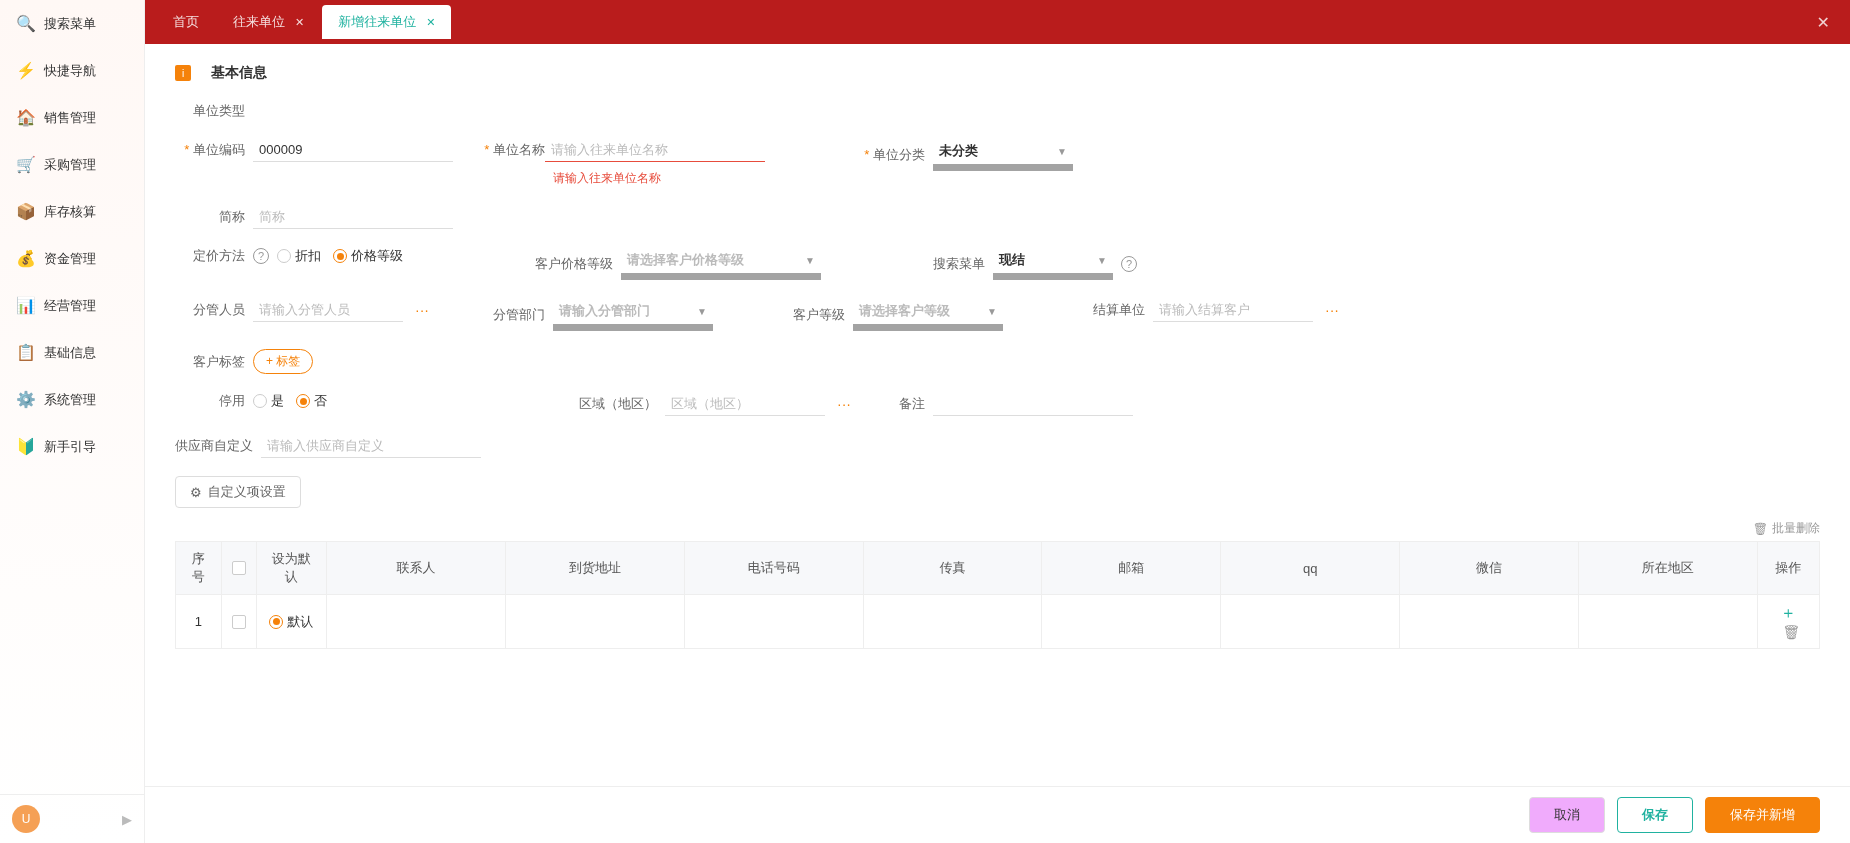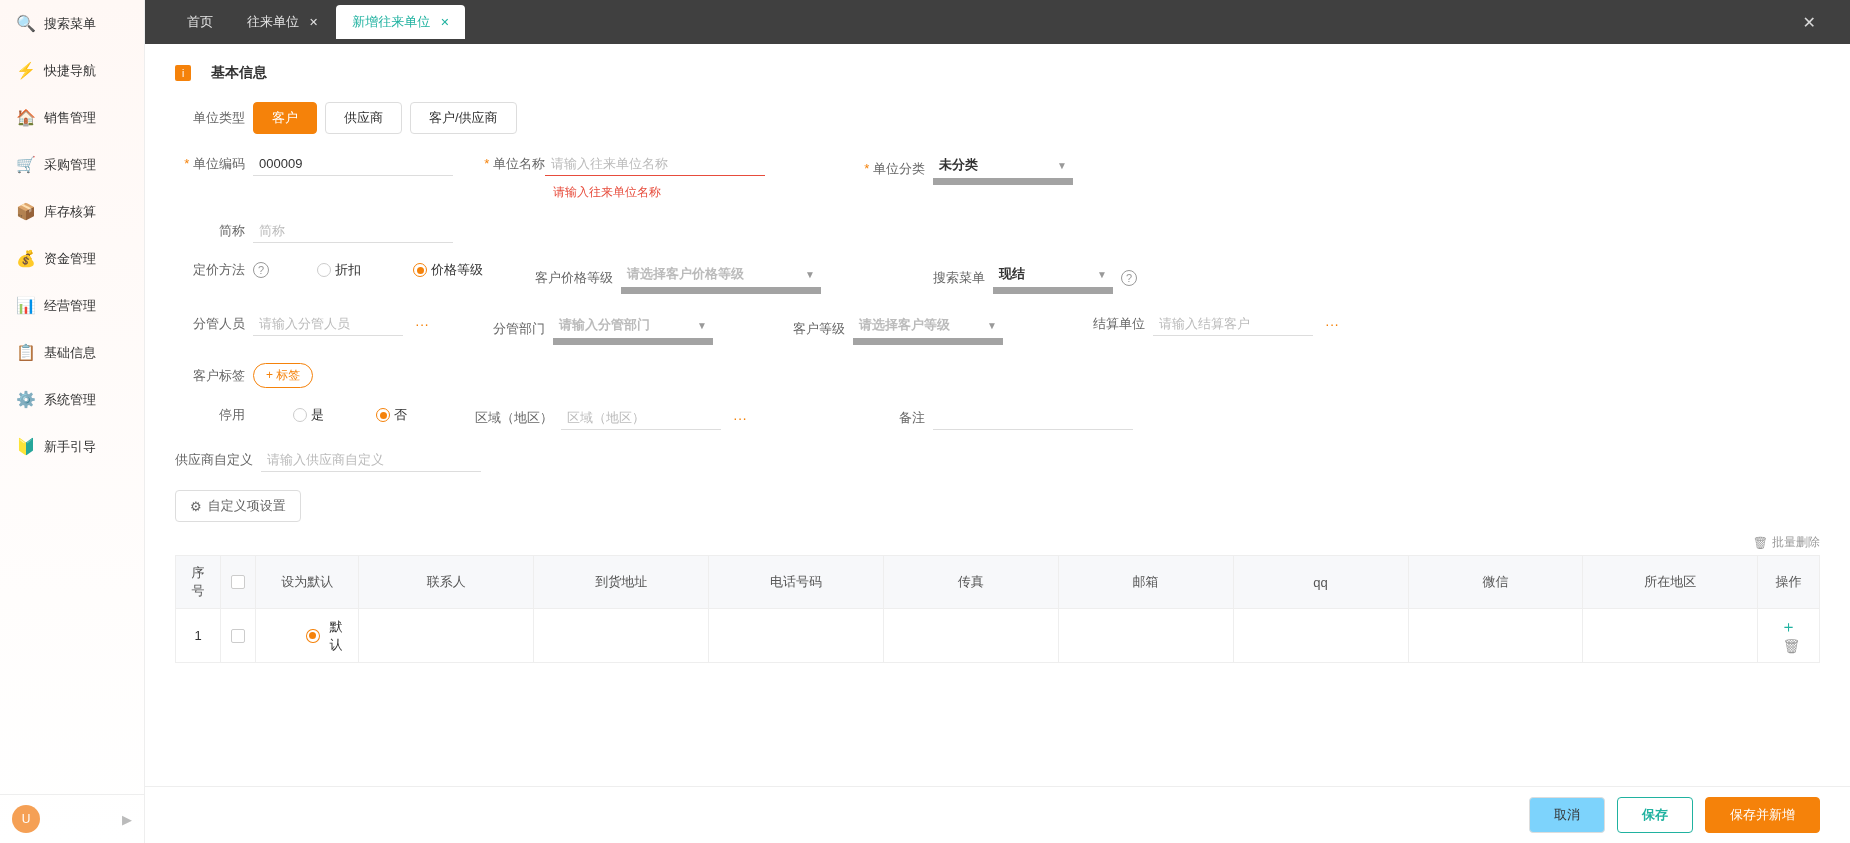--- a/index.html
+++ b/index.html
@@ -42,25 +42,25 @@
     
     .main {
       flex: 1;
       display: flex;
       flex-direction: column;
       overflow: hidden;
     }
 
     
     .tab-bar {
-      background: #404040;
+      background: #b91c1c;
       display: flex;
       align-items: center;
       height: 44px;
-      padding: 0 26px;
+      padding: 0 12px;
       flex-shrink: 0;
     }
     .tab {
       display: flex;
       align-items: center;
       gap: 6px;
       padding: 0 16px;
       height: 34px;
       border-radius: 4px 4px 0 0;
       cursor: pointer;
@@ -183,21 +183,20 @@
       align-items: center;
       gap: 12px;
     }
     .radio-item {
       display: flex;
       align-items: center;
       gap: 4px;
       cursor: pointer;
       font-size: 13px;
       color: #333;
-      margin-left: 40px;
     }
     .radio-circle {
       width: 14px; height: 14px;
       border-radius: 50%;
       border: 1.5px solid #ccc;
       display: flex; align-items: center; justify-content: center;
     }
     .radio-circle.checked {
       border-color: #f5820a;
     }
@@ -302,21 +301,21 @@
       flex-shrink: 0;
     }
     .btn {
       padding: 8px 24px;
       border-radius: 4px;
       font-size: 13px;
       cursor: pointer;
       border: 1px solid #ddd;
     }
     .btn-cancel {
-      background: #7dd3fc;
+      background: #f0abfc;
       color: #333;
     }
     .btn-save {
       background: #fff;
       color: #20b2a0;
       border-color: #20b2a0;
       font-weight: bold;
     }
     .btn-save-add {
       background: #f5820a;
@@ -417,25 +416,20 @@
   <div class="content">
 
     <div class="section-header">
       <div class="section-icon">i</div>
       <span class="section-title">基本信息</span>
     </div>
 
     <div class="form-row">
       <div class="form-group">
         <span class="form-label">单位类型</span>
-        <div class="unit-type-group">
-          <button class="unit-btn active">客户</button>
-          <button class="unit-btn">供应商</button>
-          <button class="unit-btn">客户/供应商</button>
-        </div>
       </div>
     </div>
 
     <div class="form-row">
       <div class="form-group" style="flex:0 0 300px;">
         <span class="form-label required">单位编码</span>
         <input type="text" class="form-control" value="000009" style="width: 200px;">
       </div>
       <div class="form-group" style="flex:0 0 380px; flex-direction: column; align-items: flex-start;">
         <div style="display:flex; align-items:center; gap:0;">
@@ -535,21 +529,21 @@
           <div class="radio-item">
             <div class="radio-circle"></div>
             <span>是</span>
           </div>
           <div class="radio-item">
             <div class="radio-circle checked"></div>
             <span>否</span>
           </div>
         </div>
       </div>
-      <div class="form-group" style="flex:0 0 380px;">
+      <div class="form-group" style="flex:0 0 380px;justify-content:flex-end;">
         <span class="form-label">区域（地区）</span>
         <input type="text" class="form-control" style="width: 160px;" placeholder="区域（地区）">
         <span class="more-btn">···</span>
       </div>
       <div class="form-group">
         <span class="form-label">备注</span>
         <input type="text" class="form-control" style="width: 200px;">
       </div>
     </div>
 

